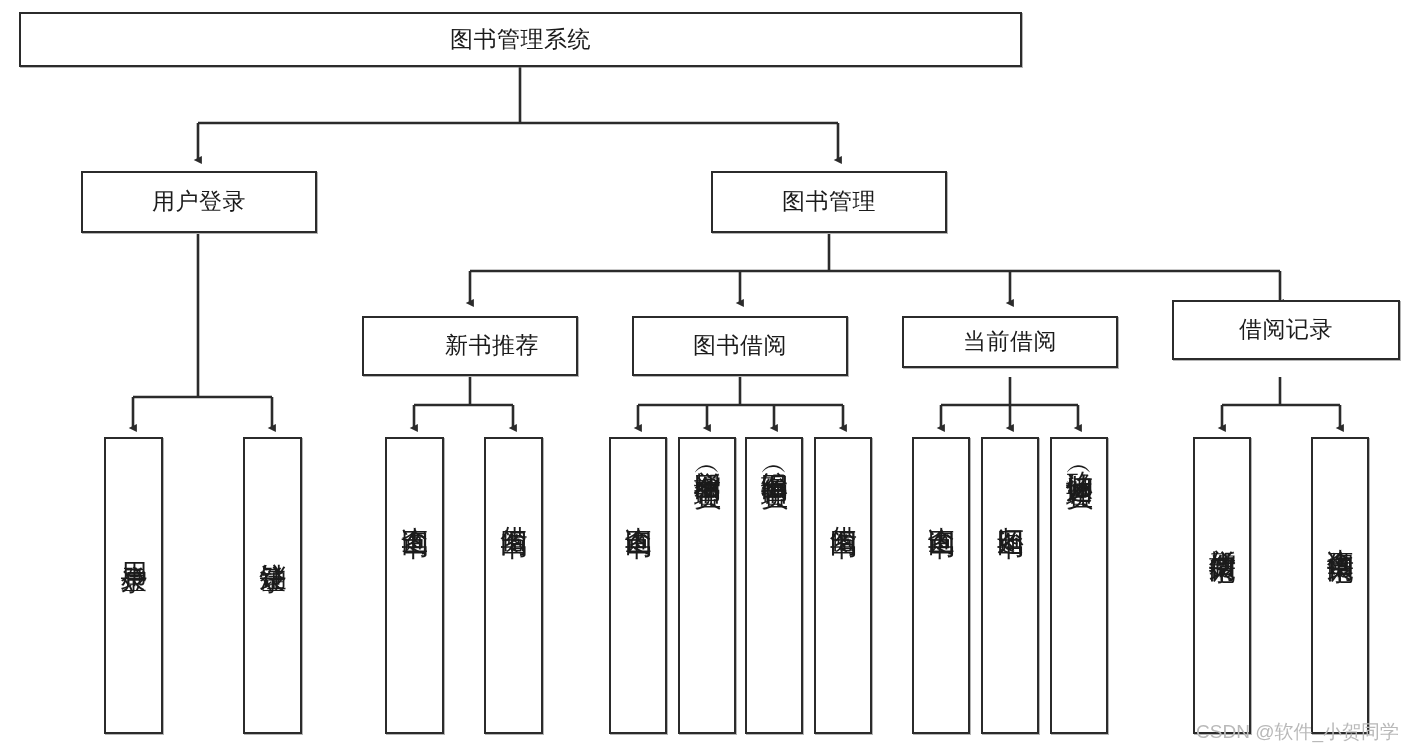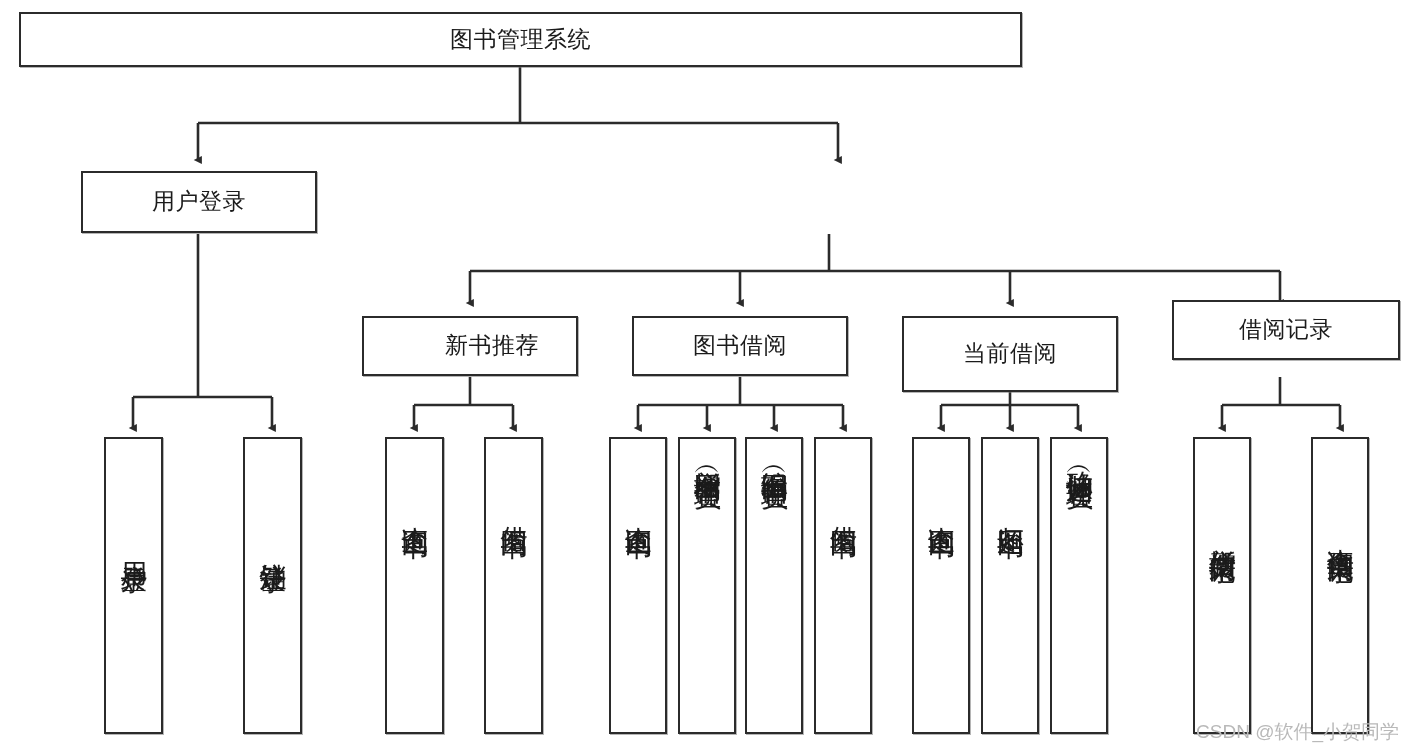--- a/index.html
+++ b/index.html
@@ -135,28 +135,31 @@
     </g>
   </svg>
 
   <div class="node horizontal" style="left:19px; top:12px; width:1003px; height:55px;">
     <span class="node-label">图书管理系统</span>
   </div>
 
   <div class="node horizontal" style="left:81px; top:171px; width:236px; height:62px;">
     <span class="node-label">用户登录</span>
   </div>
+  <div class="node horizontal" style="left:711px; top:171px; width:236px; height:62px;">
+    <span class="node-label">图书管理</span>
+  </div>
 
   <div class="node horizontal" style="left:362px; top:316px; width:216px; height:60px;padding-left:44px;">
     <span class="node-label">新书推荐</span>
   </div>
   <div class="node horizontal" style="left:632px; top:316px; width:216px; height:60px;">
     <span class="node-label">图书借阅</span>
   </div>
-  <div class="node horizontal" style="left:902px; top:316px; width:216px; height:76px;">
+  <div class="node horizontal" style="left:902px; top:316px; width:216px; height:52px;">
     <span class="node-label">当前借阅</span>
   </div>
   <div class="node horizontal" style="left:1172px; top:300px; width:228px; height:60px;">
     <span class="node-label">借阅记录</span>
   </div>
 
   <div class="node vertical mid2" style="left:104px; top:437px; width:59px; height:297px;">
     <span class="node-label">用户登录</span>
   </div>
   <div class="node vertical mid2" style="left:243px; top:437px; width:59px; height:297px;">

